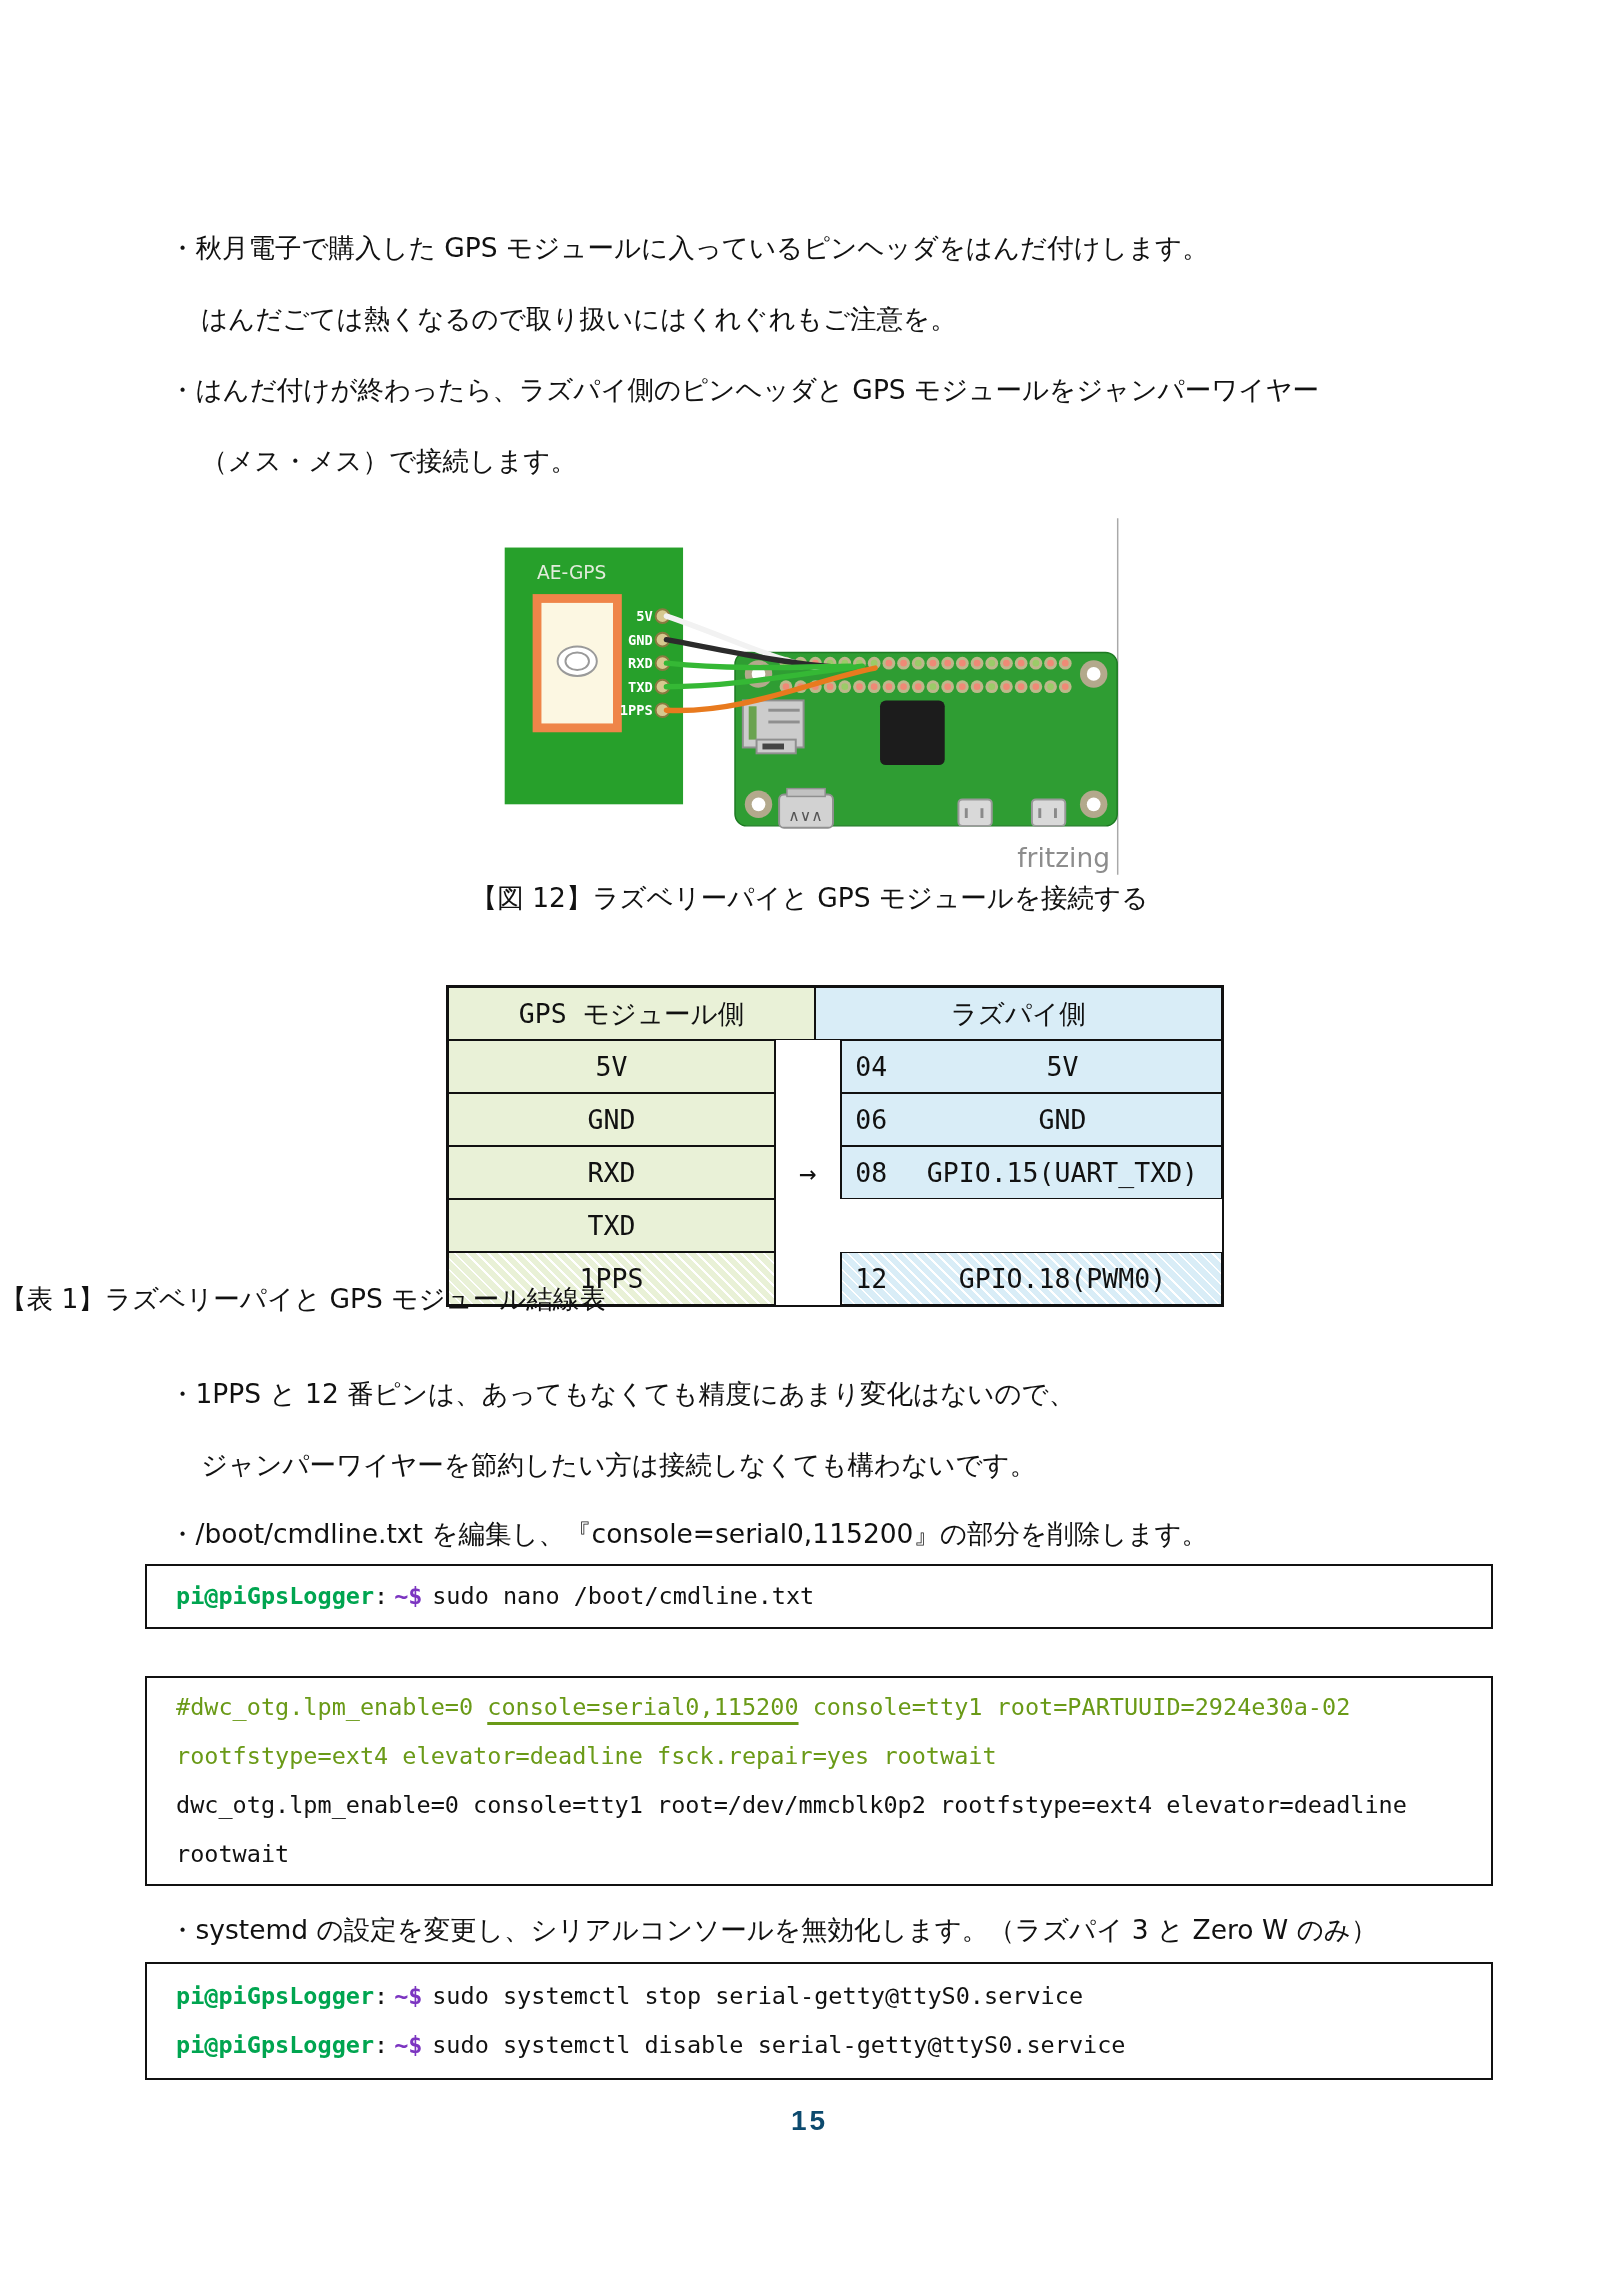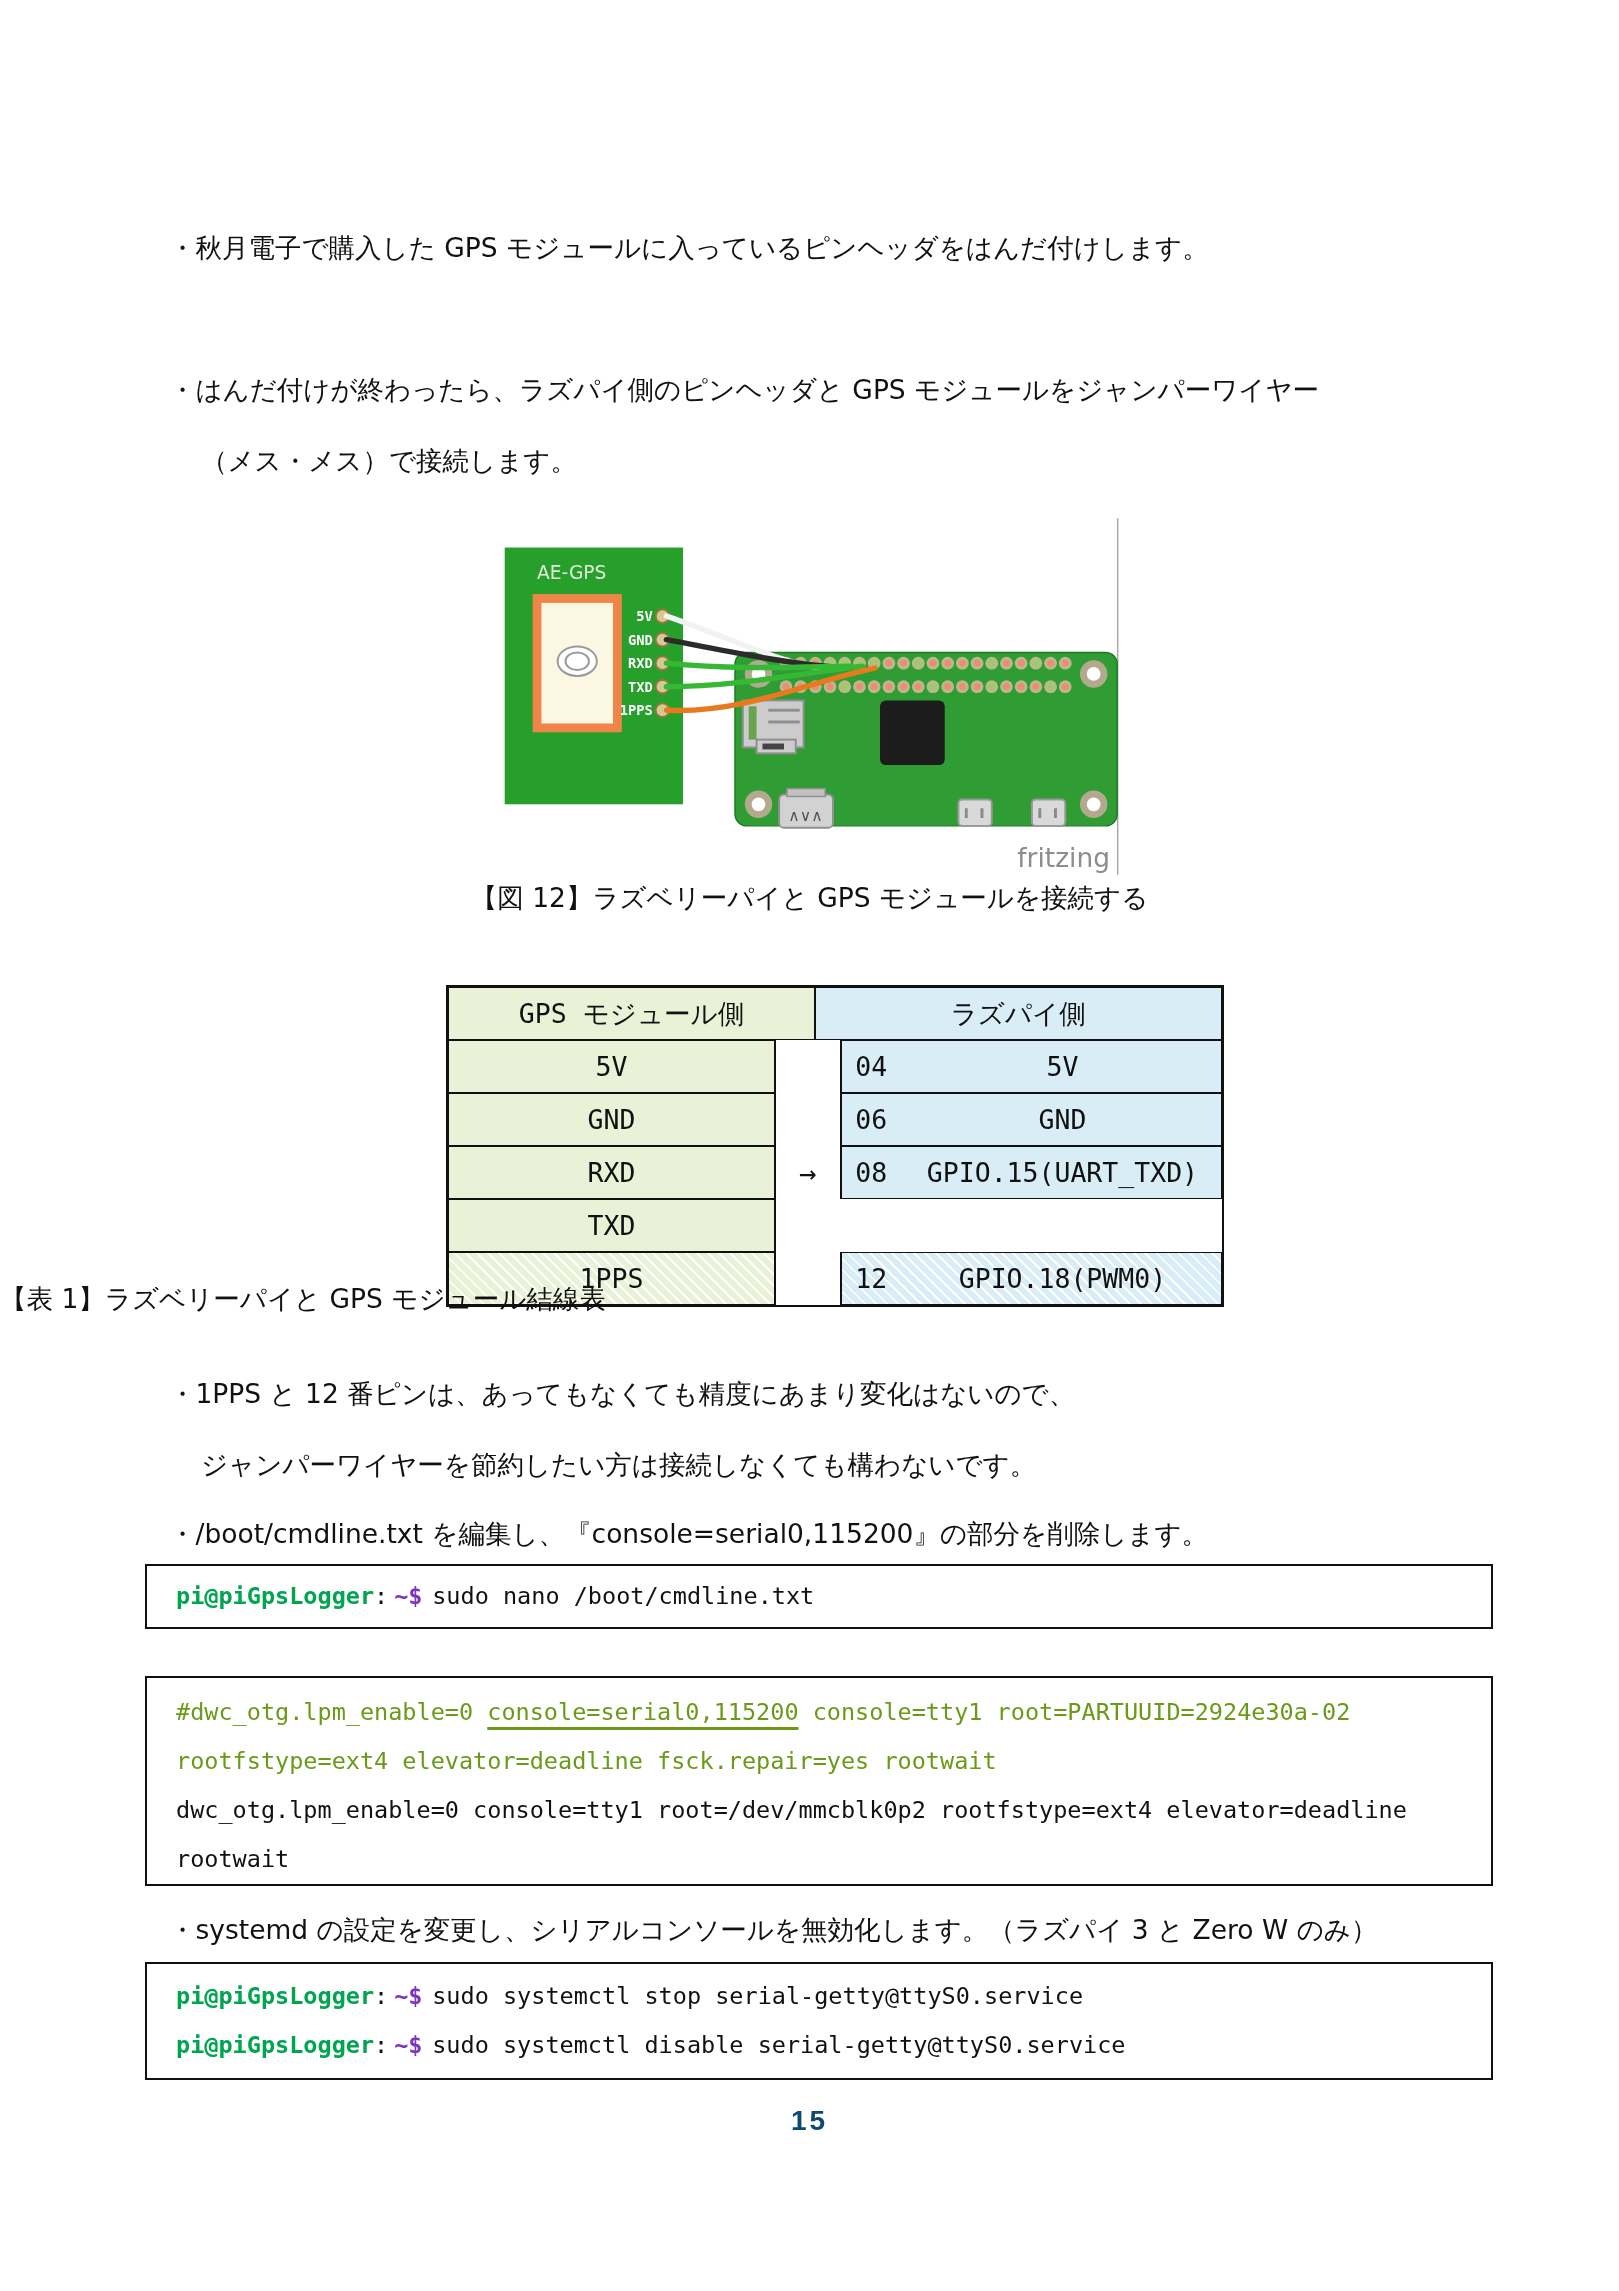--- a/index.html
+++ b/index.html
@@ -40,34 +40,35 @@
   .cpi .sig{flex:1;text-align:center;padding-right:9.8px;}
   .hatch-g{background-image:repeating-linear-gradient(45deg,#ffffff 0,#ffffff 2px,rgba(255,255,255,0) 2px,rgba(255,255,255,0) 7.8px);}
   .arrow{position:absolute;left:0;top:0;width:100%;height:100%;display:flex;
          align-items:center;justify-content:center;font-size:29px;}
   
   .term{border:2.9px solid #111;background:#fff;font-family:"DejaVu Sans Mono",monospace;
         font-size:23.5px;padding-left:29px;box-sizing:border-box;display:flex;
         flex-direction:column;justify-content:center;white-space:nowrap;}
   .term .line{line-height:49px;}
   .box1{left:145px;top:1564px;width:1348px;height:65px;}
-  .box2{left:145px;top:1676px;width:1348px;height:210px;justify-content:flex-end;}
+  .box2{left:145px;top:1676px;width:1348px;height:210px;}
   .box3{left:145px;top:1962px;width:1348px;height:118px;}
   .pr{color:#00a550;font-weight:bold;}
   .tl{color:#7c35c1;font-weight:bold;margin:0 9.8px 0 5.9px;}
   .g{color:#6a9a17;}
   .u{text-decoration:underline;text-decoration-thickness:2.5px;text-underline-offset:6.9px;}
 </style>
 </head>
 <body>
 
 <div class="page">
 
 
   <div class="abs body-line b1">・秋月電子で購入した GPS モジュールに入っているピンヘッダをはんだ付けします。</div>
+  <div class="abs body-line b2">はんだごては熱くなるので取り扱いにはくれぐれもご注意を。</div>
   <div class="abs body-line b3">・はんだ付けが終わったら、ラズパイ側のピンヘッダと GPS モジュールをジャンパーワイヤー</div>
   <div class="abs body-line b4">（メス・メス）で接続します。</div>
 
   <div class="abs figure">
     <svg width="637" height="357" viewBox="0 0 650 364">
       <defs>
         <g id="hr">
             <circle r="6.5" fill="#bdb88b"></circle>
             <circle r="3.4" fill="#ef8a76"></circle>
           </g>

